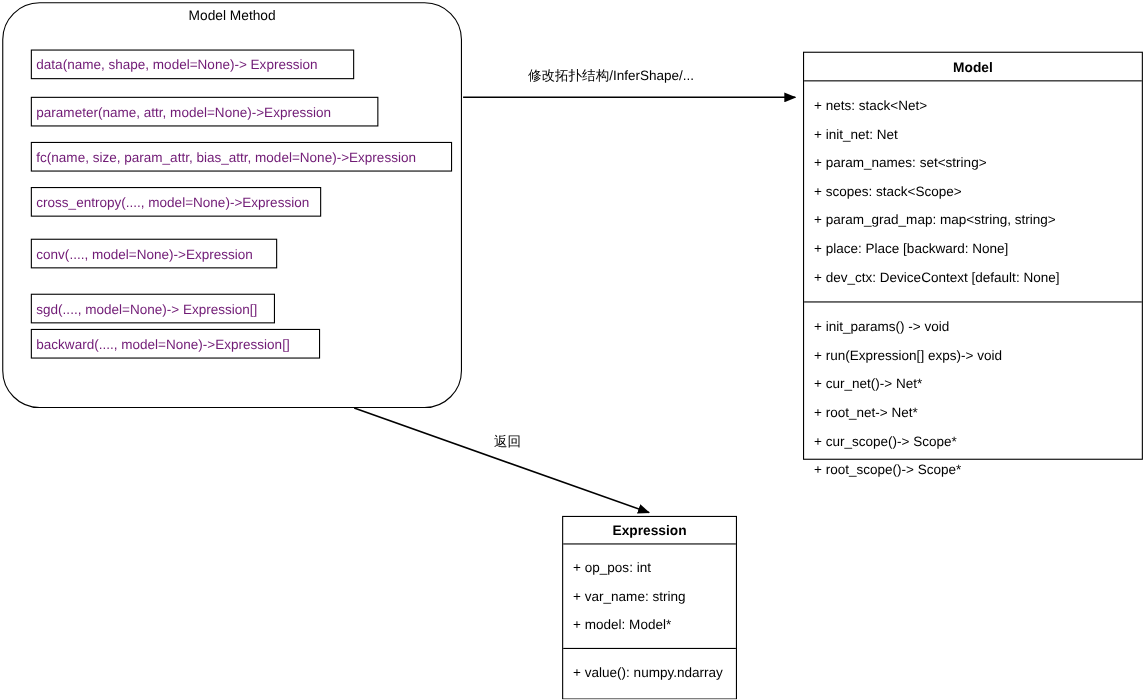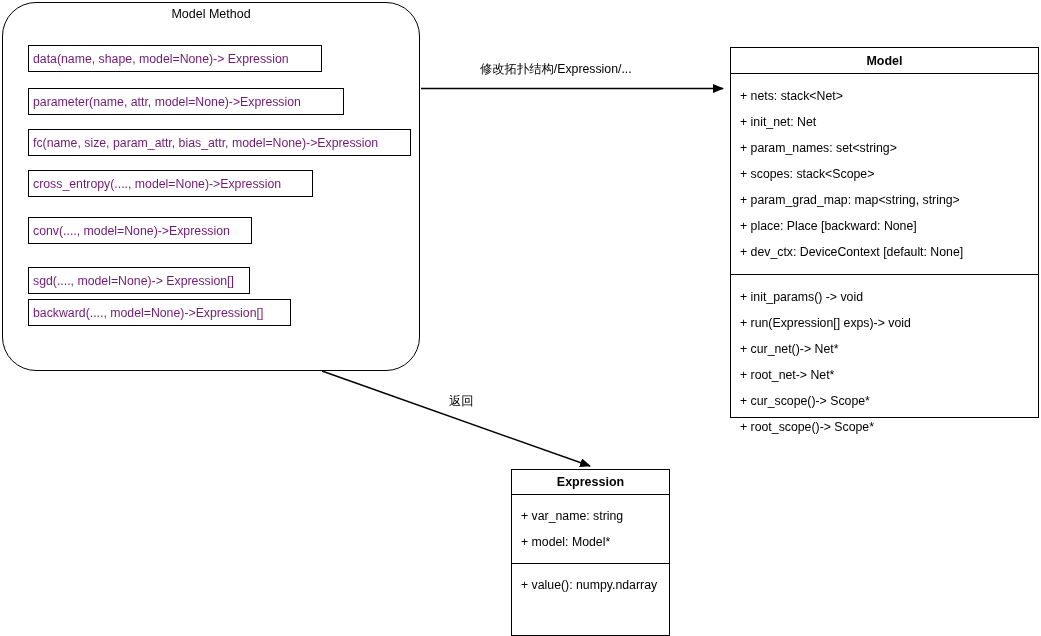--- a/index.html
+++ b/index.html
@@ -129,34 +129,34 @@
 
   <div class="method-box" style="left:28px; top:45px; width:294px;">
     <span>data(name, shape, model=None)-&gt; Expression</span>
   </div>
   <div class="method-box" style="left:28px; top:88px; width:316px;">
     <span>parameter(name, attr, model=None)-&gt;Expression</span>
   </div>
   <div class="method-box" style="left:28px; top:129px; width:383px;">
     <span>fc(name, size, param_attr, bias_attr, model=None)-&gt;Expression</span>
   </div>
-  <div class="method-box" style="left:28px; top:170px; width:285px;">
+  <div class="method-box" style="left:28px; top:170px; width:264px;">
     <span>cross_entropy(...., model=None)-&gt;Expression</span>
   </div>
   <div class="method-box" style="left:28px; top:217px; width:224px;">
     <span>conv(...., model=None)-&gt;Expression</span>
   </div>
   <div class="method-box" style="left:28px; top:267px; width:222px;">
     <span>sgd(...., model=None)-&gt; Expression[]</span>
   </div>
   <div class="method-box" style="left:28px; top:299px; width:263px;">
     <span>backward(...., model=None)-&gt;Expression[]</span>
   </div>
 
-  <div class="edge-label" style="left:480px; top:62px;">修改拓扑结构/Expression/...</div>
+  <div class="edge-label" style="left:480px; top:62px;">修改拓扑结构/InferShape/...</div>
   <div class="edge-label" style="left:449px; top:394px;">返回</div>
 
   <div class="uml-class" style="left:730px; top:47px; width:309px; height:371px;">
     <div class="uml-header" style="height:26px;">Model</div>
     <div class="uml-section">
       <div class="uml-row">+ nets: stack&lt;Net&gt;</div>
       <div class="uml-row">+ init_net: Net</div>
       <div class="uml-row">+ param_names: set&lt;string&gt;</div>
       <div class="uml-row">+ scopes: stack&lt;Scope&gt;</div>
       <div class="uml-row">+ param_grad_map: map&lt;string, string&gt;</div>
@@ -169,20 +169,21 @@
       <div class="uml-row">+ cur_net()-&gt; Net*</div>
       <div class="uml-row">+ root_net-&gt; Net*</div>
       <div class="uml-row">+ cur_scope()-&gt; Scope*</div>
       <div class="uml-row">+ root_scope()-&gt; Scope*</div>
     </div>
   </div>
 
   <div class="uml-class" style="left:511px; top:469px; width:159px; height:167px;">
     <div class="uml-header" style="height:25px;">Expression</div>
     <div class="uml-section" style="padding:8px 0 8px 0;">
+      <div class="uml-row">+ op_pos: int</div>
       <div class="uml-row">+ var_name: string</div>
       <div class="uml-row">+ model: Model*</div>
     </div>
     <div class="uml-section" style="padding:8px 0 8px 0;">
       <div class="uml-row">+ value(): numpy.ndarray</div>
     </div>
   </div>
 
 </div>
 

